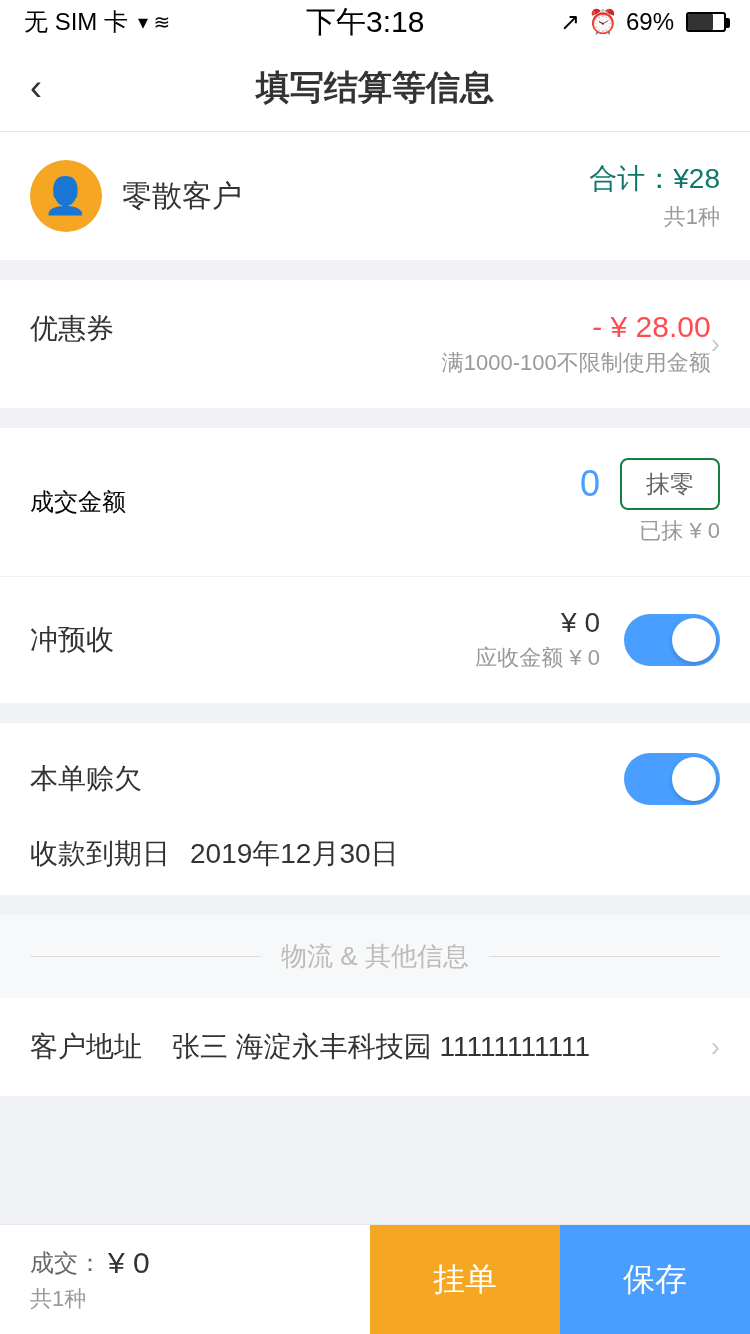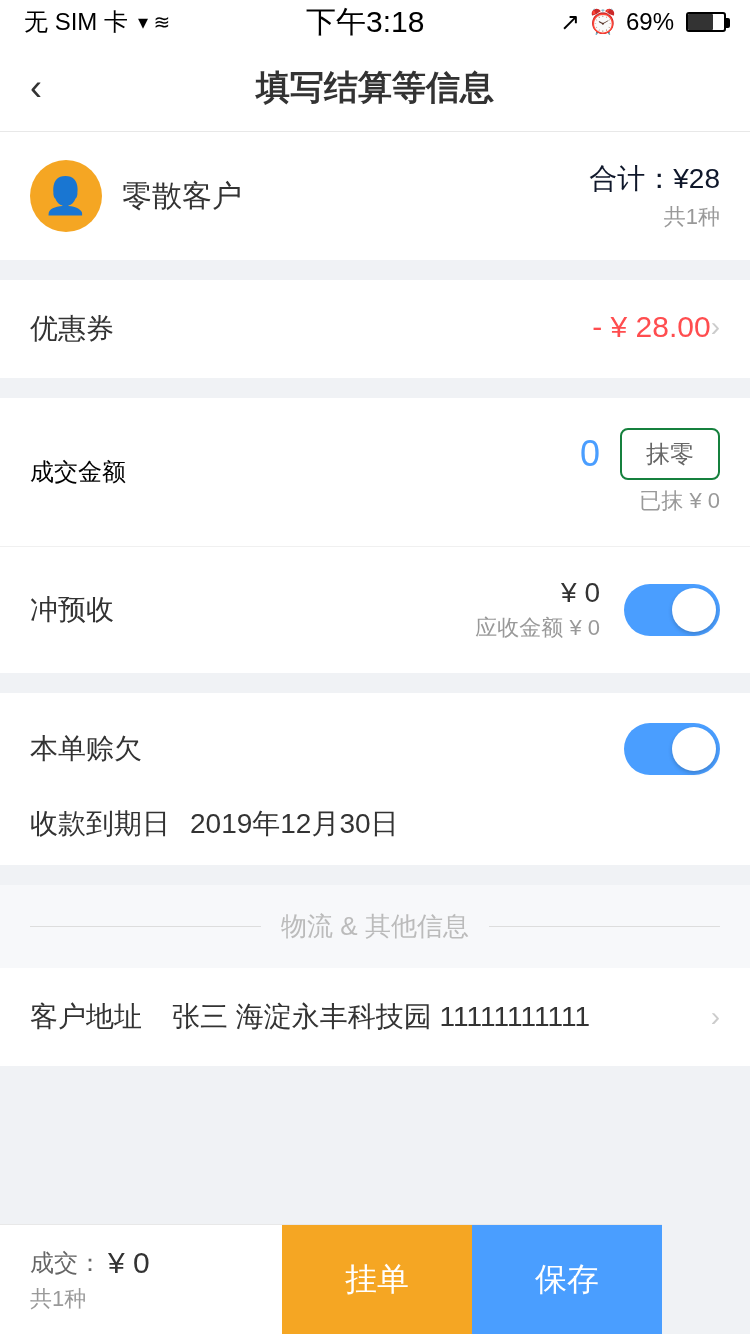--- a/index.html
+++ b/index.html
@@ -263,21 +263,21 @@
       font-size: 28px;
       color: #333;
       flex: 1;
     }
 
     
     .bottom-bar {
       position: fixed;
       bottom: 0;
       left: 0;
-      width: 662px;
+      width: 750px;
       height: 110px;
       background: #fff;
       display: flex;
       align-items: stretch;
       border-top: 1px solid #e8e8e8;
     }
     .bottom-info {
       flex: 1;
       display: flex;
       flex-direction: column;
@@ -332,31 +332,32 @@
 <div class="content">
 
   <div class="customer-row card">
     <div class="customer-left">
       <div class="customer-avatar">
         <span>👤</span>
       </div>
       <div class="customer-name">零散客户</div>
     </div>
     <div class="customer-right">
-      <div style="font-size:28px;color:#0f172a;text-align:center;">合计：¥28</div>
+      <div style="font-size:28px;color:#0f766e;text-align:center;">合计：¥28</div>
       <div style="font-size:22px;color:#999;margin-top:4px;">共1种</div>
     </div>
   </div>
 
   <div class="card coupon-section">
     <div class="coupon-top">
       <div style="font-size:28px;color:#333;">优惠券</div>
       <div class="coupon-right">
         <div style="text-align:right;">
           <div style="font-size:30px;color:#ff4d4f;font-weight:500;">- ¥ 28.00</div>
+          <div style="font-size:22px;color:#999;margin-top:4px;">满1000-100不限制使用金额</div>
         </div>
         <span class="chevron">›</span>
       </div>
     </div>
   </div>
 
   <div class="transaction-section card">
 
     <div class="transaction-row">
       <div style="font-size:24px;color:#000000;">成交金额</div>

